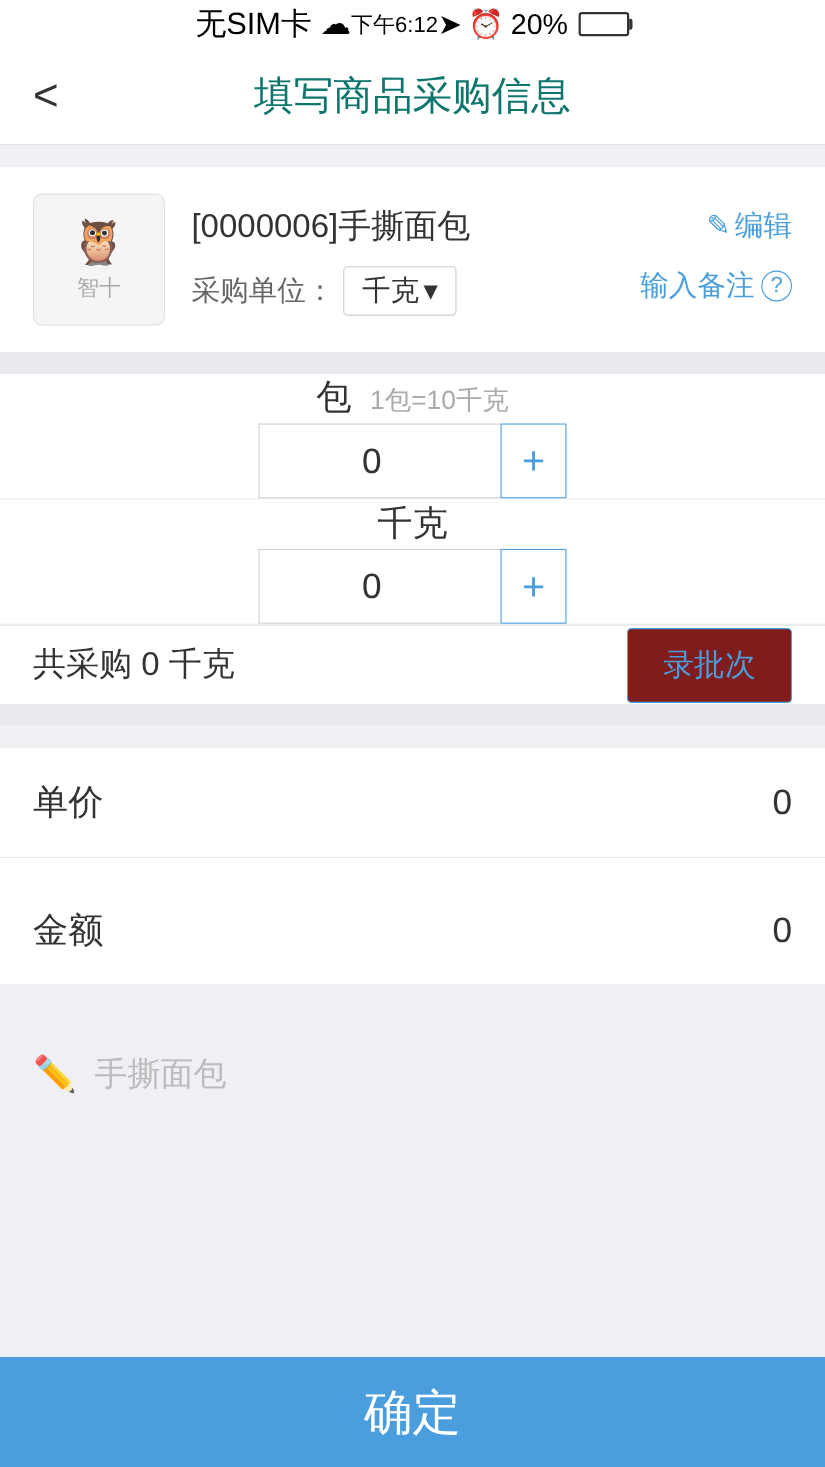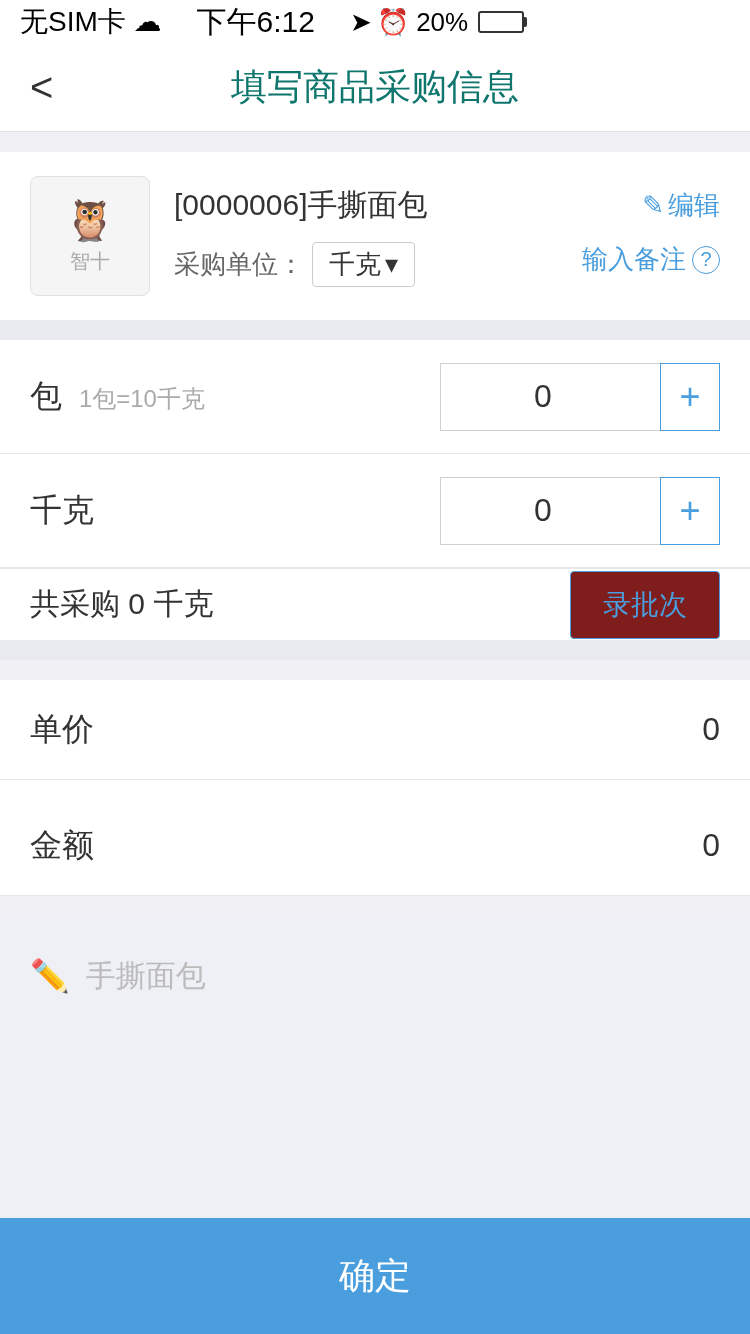--- a/index.html
+++ b/index.html
@@ -12,28 +12,27 @@
       font-size: 32px;
       color: #333;
     }
 
     
     .status-bar {
       height: 44px;
       background: #fff;
       display: flex;
       align-items: center;
-      justify-content: flex-start;
+      justify-content: center;
       padding: 0 20px;
       font-size: 28px;
       color: #000;
-      gap: 35px;
     }
     .status-left { display: flex; align-items: center; gap: 8px; }
-    .status-center { font-weight: 500; font-size: 30px; }
+    .status-center { font-weight: 500; font-size: 20px; }
     .status-right { display: flex; align-items: center; gap: 6px; font-size: 26px; }
     .battery-icon {
       display: inline-block;
       width: 46px;
       height: 22px;
       border: 2px solid #333;
       border-radius: 3px;
       position: relative;
       margin-left: 4px;
     }
@@ -171,20 +170,21 @@
     
     .input-section {
       background: #fff;
     }
     .input-row {
       display: flex;
       align-items: center;
       padding: 0 30px;
       height: 114px;
       border-bottom: 1px solid #e8e8e8;
+      flex-direction: column;
     }
     .input-row-label {
       flex: 1;
       font-size: 32px;
       color: #333;
     }
     .input-row-hint {
       font-size: 24px;
       color: #aaa;
       margin-left: 8px;
@@ -290,24 +290,24 @@
       flex: 1;
       min-height: 300px;
     }
 
     
     .confirm-btn {
       position: fixed;
       bottom: 0;
       left: 0;
       width: 750px;
-      height: 116px;
+      height: 100px;
       background: #4a9ede;
       color: #fff;
-      font-size: 36px;
+      font-size: 44px;
       border: none;
       cursor: pointer;
       display: flex;
       align-items: center;
       justify-content: center;
     }
   </style>
 </head>
 <body>
 

